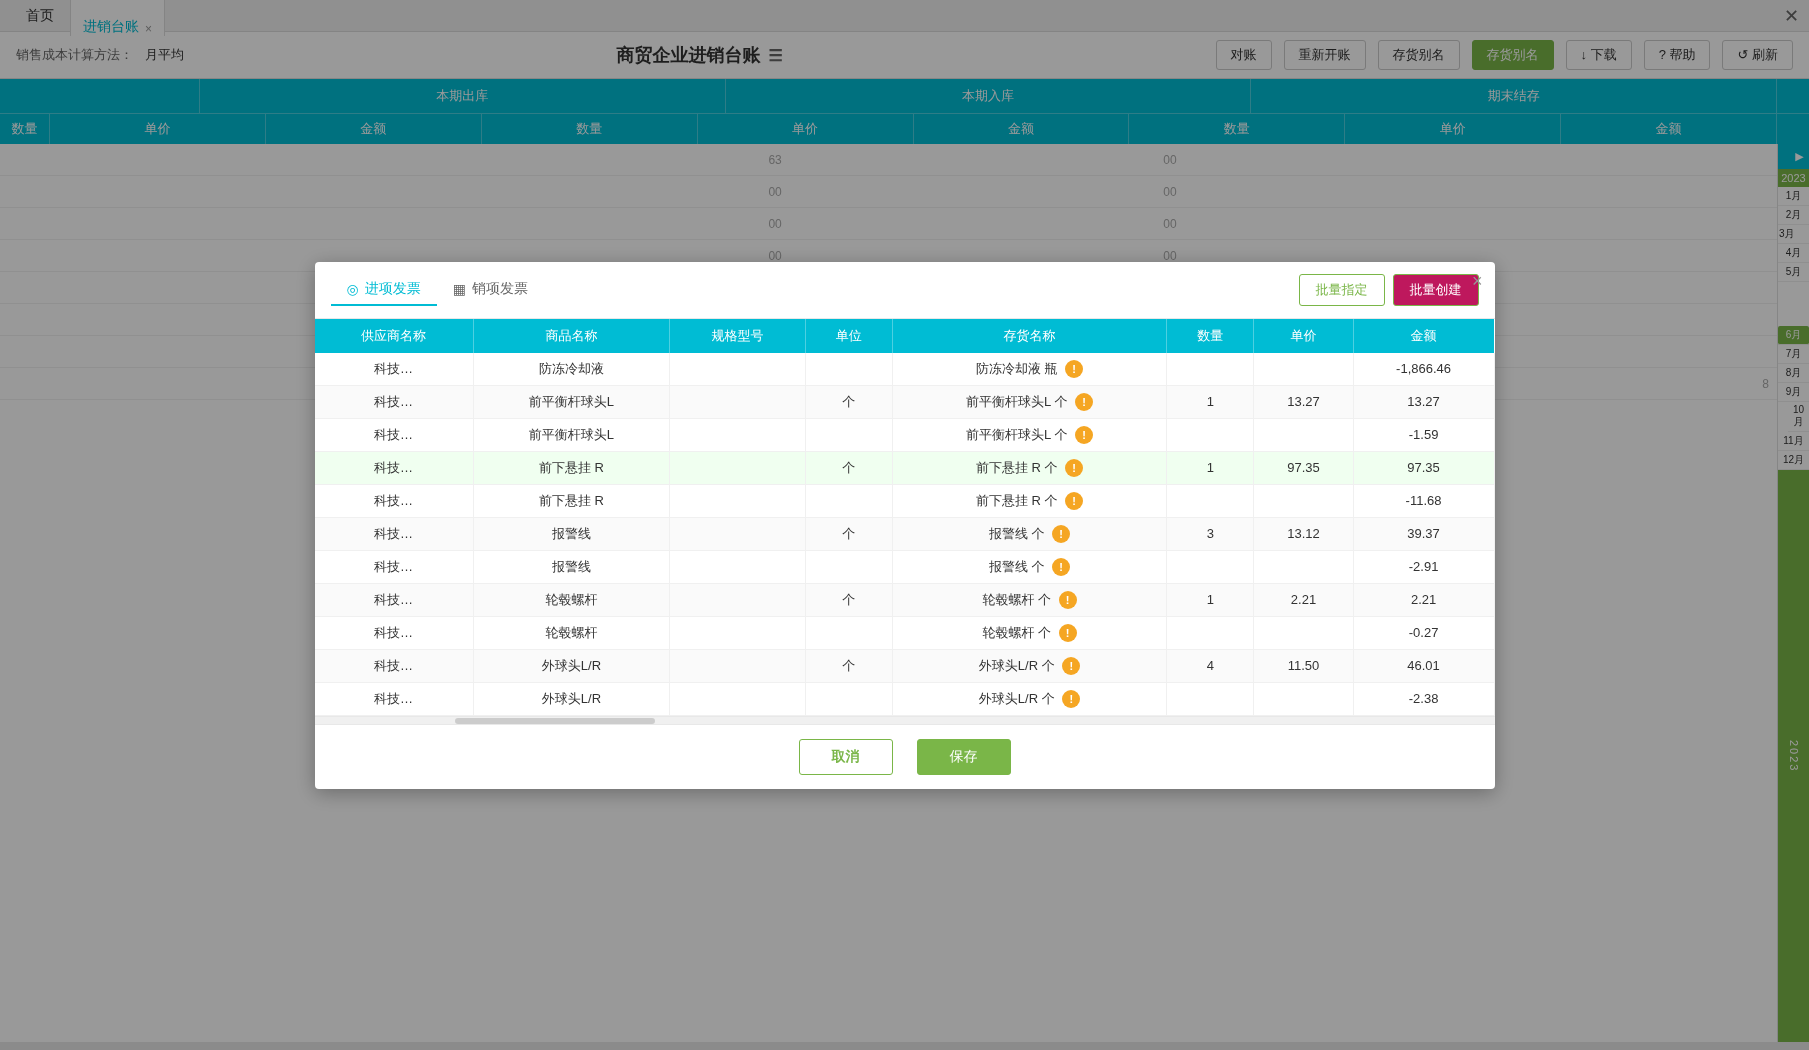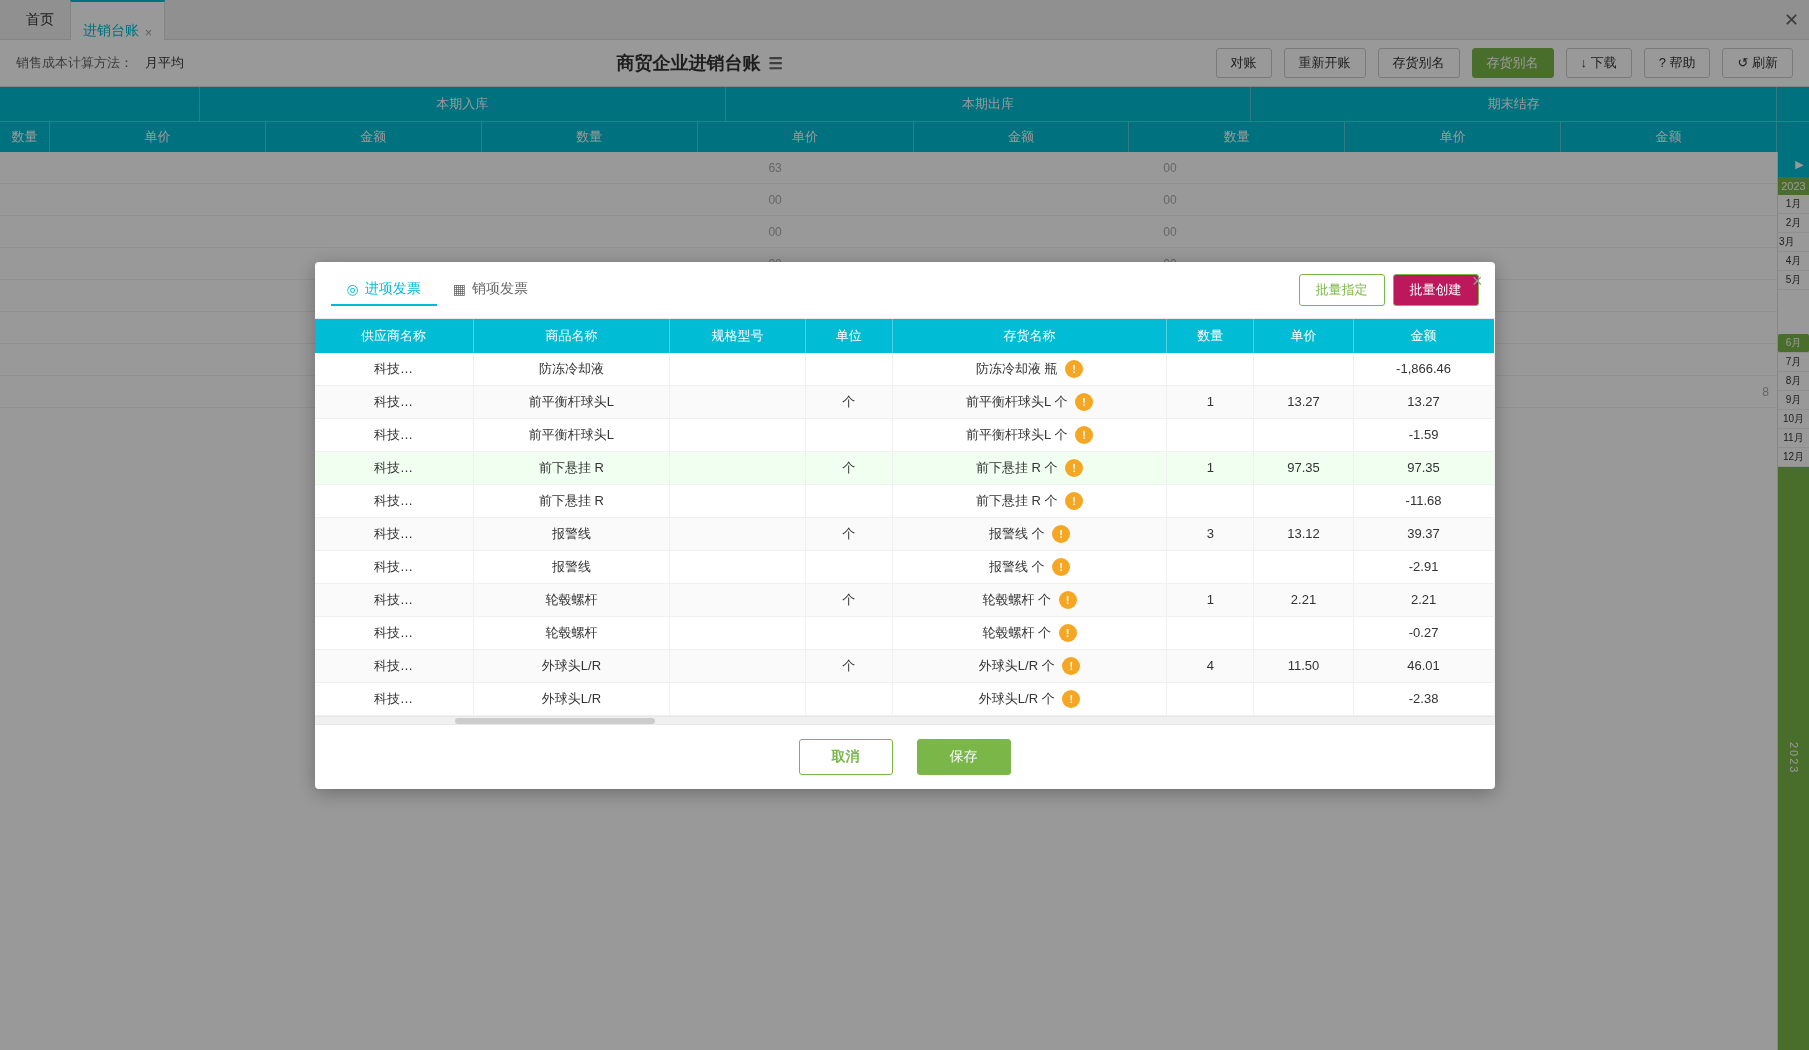--- a/index.html
+++ b/index.html
@@ -1,21 +1,21 @@
 <!DOCTYPE html>
 <html><head>
   <meta charset="utf-8">
   <style>
     * { box-sizing: border-box; margin: 0; padding: 0; }
     body { font-family: 'Microsoft YaHei', Arial, sans-serif; font-size: 13px; background: #e8e8e8; overflow: hidden; width: 1809px; height: 1050px; }
 
     
     .tab-bar {
       display: flex; align-items: center; background: #f0f0f0; border-bottom: 1px solid #ddd;
-      height: 40px; padding: 0 10px; position: relative;
+      height: 32px; padding: 0 10px; position: relative;
     }
     .tab-home {
       padding: 0 16px; height: 40px; display: flex; align-items: center;
       color: #333; cursor: pointer; font-size: 14px;
     }
     .tab-active {
       background: #fff; border-top: 2px solid #00bcd4; border-left: 1px solid #ddd;
       border-right: 1px solid #ddd; padding: 0 12px; height: 40px;
       display: flex; align-items: flex-end; gap: 6px; color: #00bcd4; font-size: 14px;
     }
@@ -138,22 +138,22 @@
     <button class="btn btn-primary">存货别名</button>
     <button class="btn btn-icon">↓ 下载</button>
     <button class="btn btn-icon">? 帮助</button>
     <button class="btn btn-icon">↺ 刷新</button>
   </div>
 
   <div style="background:#00bcd4; display:flex; flex-direction:column; position:relative;">
 
     <div style="display:flex; color:#fff; font-size:13px;">
       <div style="width:200px; padding:8px; border-right:1px solid rgba(255,255,255,0.3);"></div>
+      <div style="flex:1; text-align:center; padding:8px; border-right:1px solid rgba(255,255,255,0.3);">本期出库</div>
       <div style="flex:1; text-align:center; padding:8px; border-right:1px solid rgba(255,255,255,0.3);">本期入库</div>
-      <div style="flex:1; text-align:center; padding:8px; border-right:1px solid rgba(255,255,255,0.3);">本期出库</div>
       <div style="flex:1; text-align:center; padding:8px; border-right:1px solid rgba(255,255,255,0.3);">期末结存</div>
       <div style="width:32px;"></div>
     </div>
 
     <div style="display:flex; color:#fff; font-size:13px; border-top:1px solid rgba(255,255,255,0.3);">
       <div style="width:50px; padding:6px 8px; border-right:1px solid rgba(255,255,255,0.3); text-align:center;">数量</div>
       <div style="flex:1; padding:6px 8px; border-right:1px solid rgba(255,255,255,0.3); text-align:center;">单价</div>
       <div style="flex:1; padding:6px 8px; border-right:1px solid rgba(255,255,255,0.3); text-align:center;">金额</div>
       <div style="flex:1; padding:6px 8px; border-right:1px solid rgba(255,255,255,0.3); text-align:center;">数量</div>
       <div style="flex:1; padding:6px 8px; border-right:1px solid rgba(255,255,255,0.3); text-align:center;">单价</div>
@@ -266,21 +266,21 @@
       <div style="background:#7ab648; color:#fff; font-size:11px; padding:3px 2px; text-align:center;">2023</div>
       <div style="font-size:10px; color:#333; padding:2px 1px; text-align:center; border-bottom:1px solid #eee;">1月</div>
       <div style="font-size:10px; color:#333; padding:2px 1px; text-align:center; border-bottom:1px solid #eee;">2月</div>
       <div style="font-size:10px; color:#333; padding:2px 1px; text-align:left; border-bottom:1px solid #eee;">3月</div>
       <div style="font-size:10px; color:#333; padding:2px 1px; text-align:center; border-bottom:1px solid #eee;">4月</div>
       <div style="font-size:10px; color:#333; padding:2px 1px; text-align:center; border-bottom:1px solid #eee;">5月</div>
       <div style="font-size:10px; background:#7ab648; color:#fff; padding:2px 1px; text-align:center; border-radius:2px; border-bottom:1px solid #eee;margin-top:44px;">6月</div>
       <div style="font-size:10px; color:#333; padding:2px 1px; text-align:center; border-bottom:1px solid #eee;">7月</div>
       <div style="font-size:10px; color:#333; padding:2px 1px; text-align:center; border-bottom:1px solid #eee;">8月</div>
       <div style="font-size:10px; color:#333; padding:2px 1px; text-align:center; border-bottom:1px solid #eee;">9月</div>
-      <div style="font-size:10px; color:#333; padding:2px 1px; text-align:center; border-bottom:1px solid #eee;">10月</div>
+      <div style="font-size:10px; color:#333; padding:2px 1px; text-align:center; border-bottom:1px solid #eee;margin-left:10px;">10月</div>
       <div style="font-size:10px; color:#333; padding:2px 1px; text-align:center; border-bottom:1px solid #eee;">11月</div>
       <div style="font-size:10px; color:#333; padding:2px 1px; text-align:center; border-bottom:1px solid #eee;">12月</div>
       <div style="flex:1; background:#7ab648; display:flex; align-items:center; justify-content:center;">
         <span style="color:#fff; font-size:11px; writing-mode:vertical-rl; letter-spacing:2px;">2023</span>
       </div>
     </div>
   </div>
 </div>
 
 <div class="modal-overlay">

